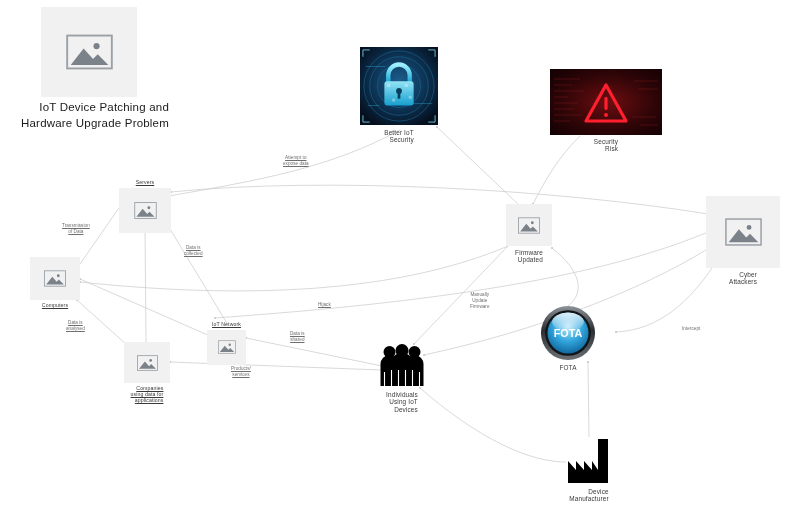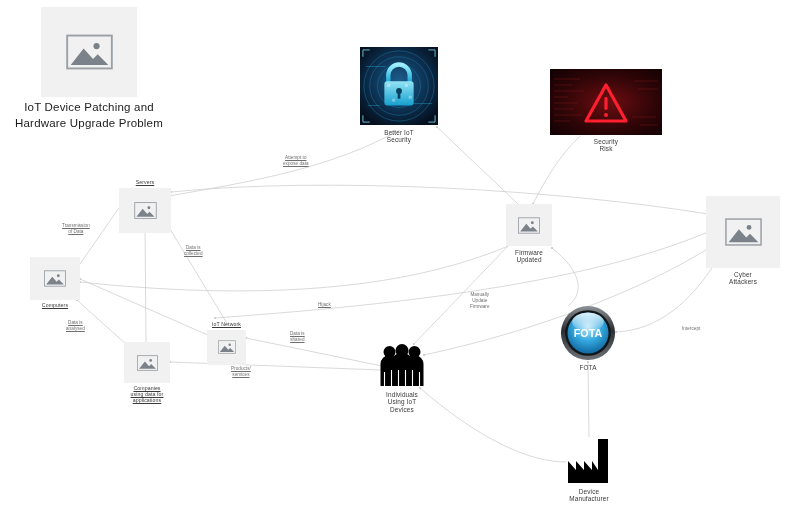--- a/index.html
+++ b/index.html
@@ -35,21 +35,21 @@
   .ph-box {
     background: #f1f1f1;
     display: flex;
     align-items: center;
     justify-content: center;
   }
   .ph-icon {
     display: block;
   }
   .node-caption {
-    text-align: center;
+    text-align: right;
     color: #3a3a3a;
     line-height: 1.15;
     white-space: pre-line;
   }
   .cap-small {
     font-size: 5.2px;
     letter-spacing: .1px;
     text-decoration: underline;
     text-underline-offset: 1px;
   }
@@ -279,21 +279,21 @@
         <div class="ph-box" style="width: 74px; height: 72px; background: rgb(241, 241, 241);">
           <svg class="ph-icon" width="37" height="28" viewBox="0 0 40 30" xmlns="http://www.w3.org/2000/svg">
             <rect x="1" y="1" width="38" height="28" fill="none" stroke="#9aa0a6" stroke-width="1.6"></rect>
             <circle cx="26" cy="10" r="2.6" fill="#7b828a"></circle>
             <path d="M4 26 L15 12 L23 21 L27 17 L36 26 Z" fill="#7b828a"></path>
           </svg>
         </div>
         <div class="node-caption cap-med cap-below">Cyber
 Attackers</div>
       </div>
-      <div class="node" style="left: 560px; top: 305px; width: 56px;">
+      <div class="node" style="left: 540px; top: 305px; width: 56px;">
         <div class="img-photo" style="width: 56px; height: 56px;"><svg width="56" height="56" viewBox="0 0 60 60" xmlns="http://www.w3.org/2000/svg">
             <defs>
               <linearGradient id="fring" x1="0" y1="0" x2="0" y2="1">
                 <stop offset="0%" stop-color="#8e9399"></stop>
                 <stop offset="45%" stop-color="#2b2f33"></stop>
                 <stop offset="100%" stop-color="#6c7176"></stop>
               </linearGradient>
               <radialGradient id="fbody" cx="50%" cy="35%" r="70%">
                 <stop offset="0%" stop-color="#bfe9fb"></stop>
                 <stop offset="48%" stop-color="#35a9e0"></stop>

